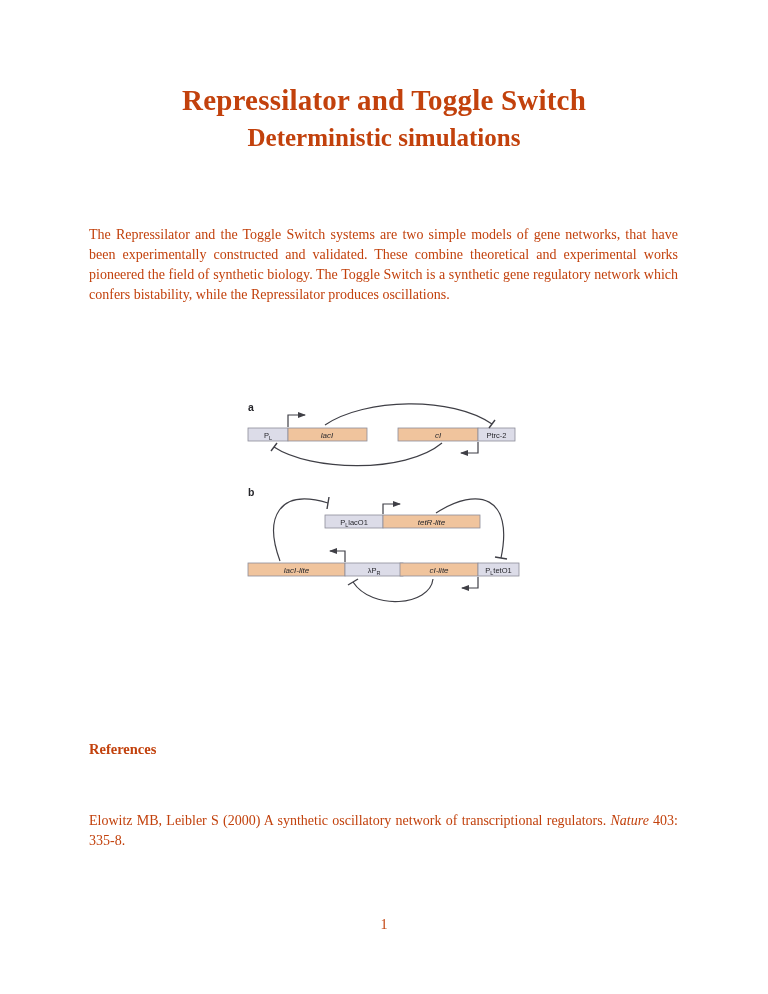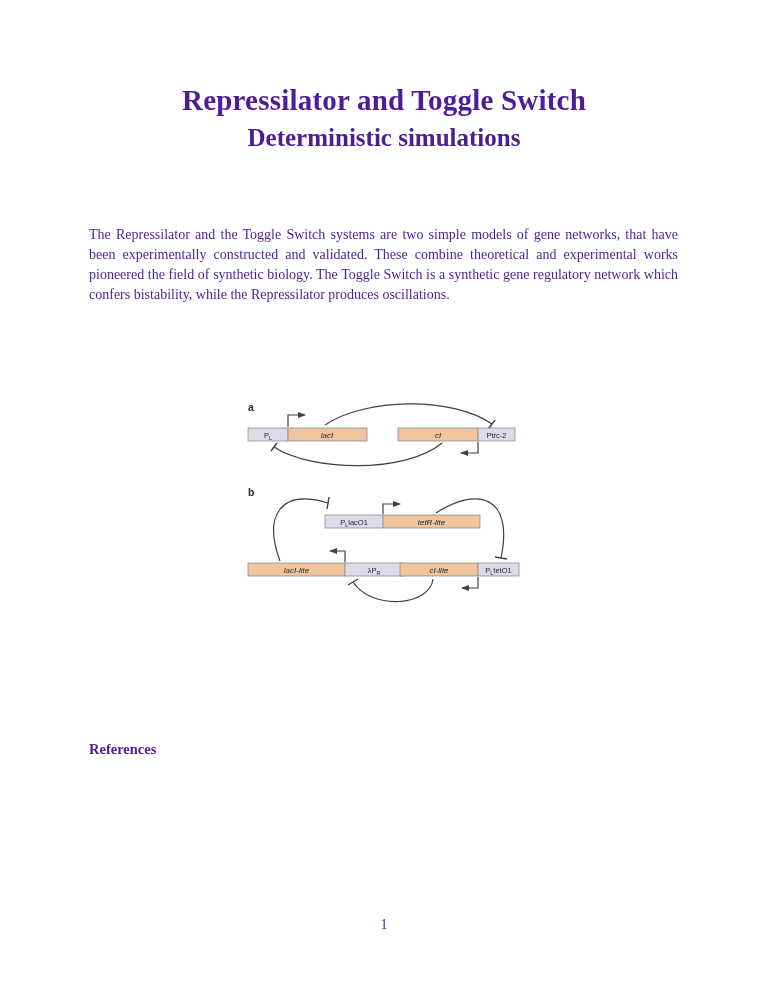--- a/index.html
+++ b/index.html
@@ -1,18 +1,18 @@
 <!DOCTYPE html>
 <html><head>
 <meta charset="utf-8">
 <style>
   html,body { margin:0; padding:0; background:#ffffff; }
   .page {
     position:relative; width:768px; height:994px; background:#ffffff;
-    font-family:"Liberation Serif", serif; color:#4c1d95; overflow:hidden;
+    font-family:"Liberation Serif", serif; color:#c2410c; overflow:hidden;
   }
   .doc-title {
     position:absolute; top:84px; left:0; width:768px; text-align:center;
     font-size:29px; font-weight:700; letter-spacing:0.2px;
   }
   .doc-subtitle {
     position:absolute; top:124px; left:0; width:768px; text-align:center;
     font-size:25px; font-weight:700;
   }
   .body-text {
@@ -108,16 +108,17 @@
       <line class="tbar" x1="255" y1="159" x2="267" y2="161"></line>
       <path class="arc" d="M193,181 C190,208 132,213 113,184"></path>
       <line class="tbar" x1="108" y1="187" x2="118" y2="181"></line>
     </svg>
   </div>
 
 
   <div class="refs-heading">References</div>
 
 
+  <div class="body-text" id="ref2"><span>Elowitz MB, Leibler S (2000) A synthetic oscillatory network of transcriptional regulators. </span><span class="ital">Nature</span><span> 403: 335-8.</span></div>
 
   <div class="page-number">1</div>
 
 </div>
 
 </body></html>

